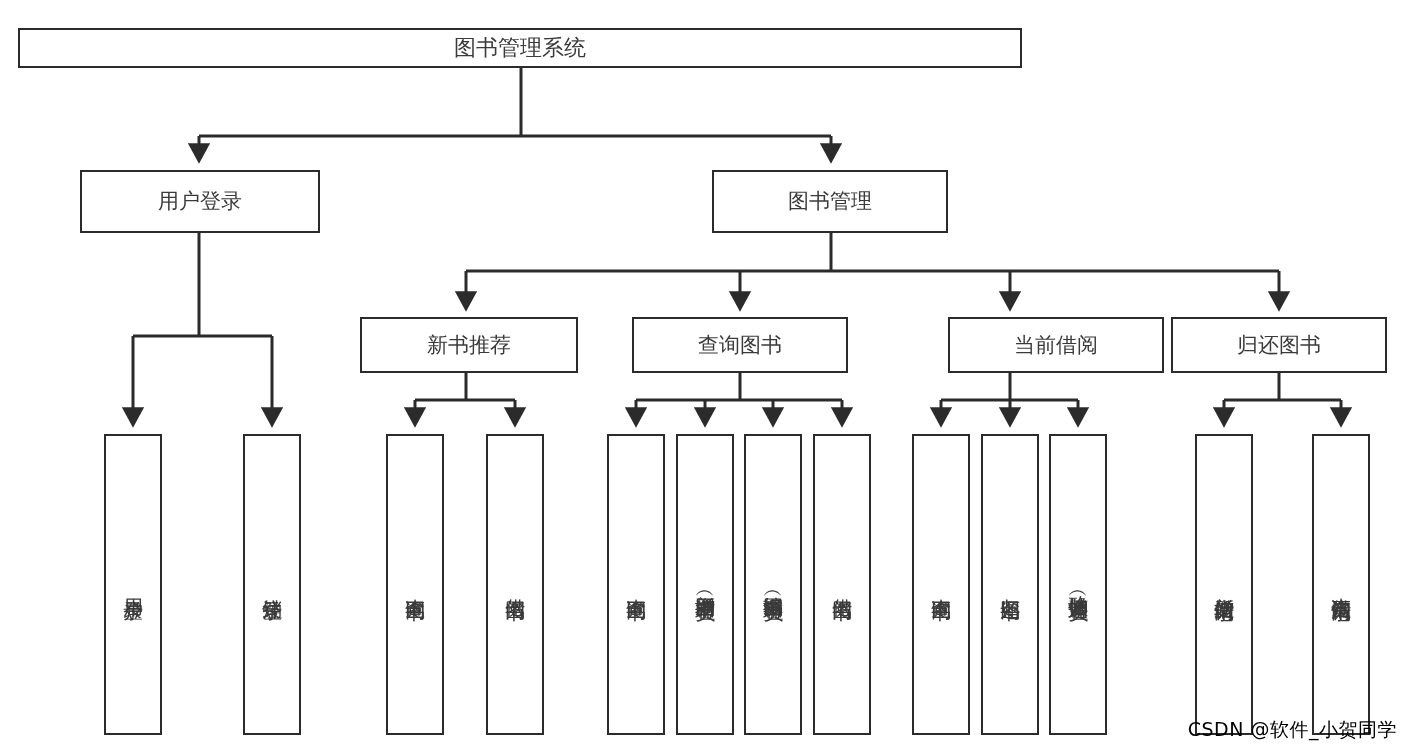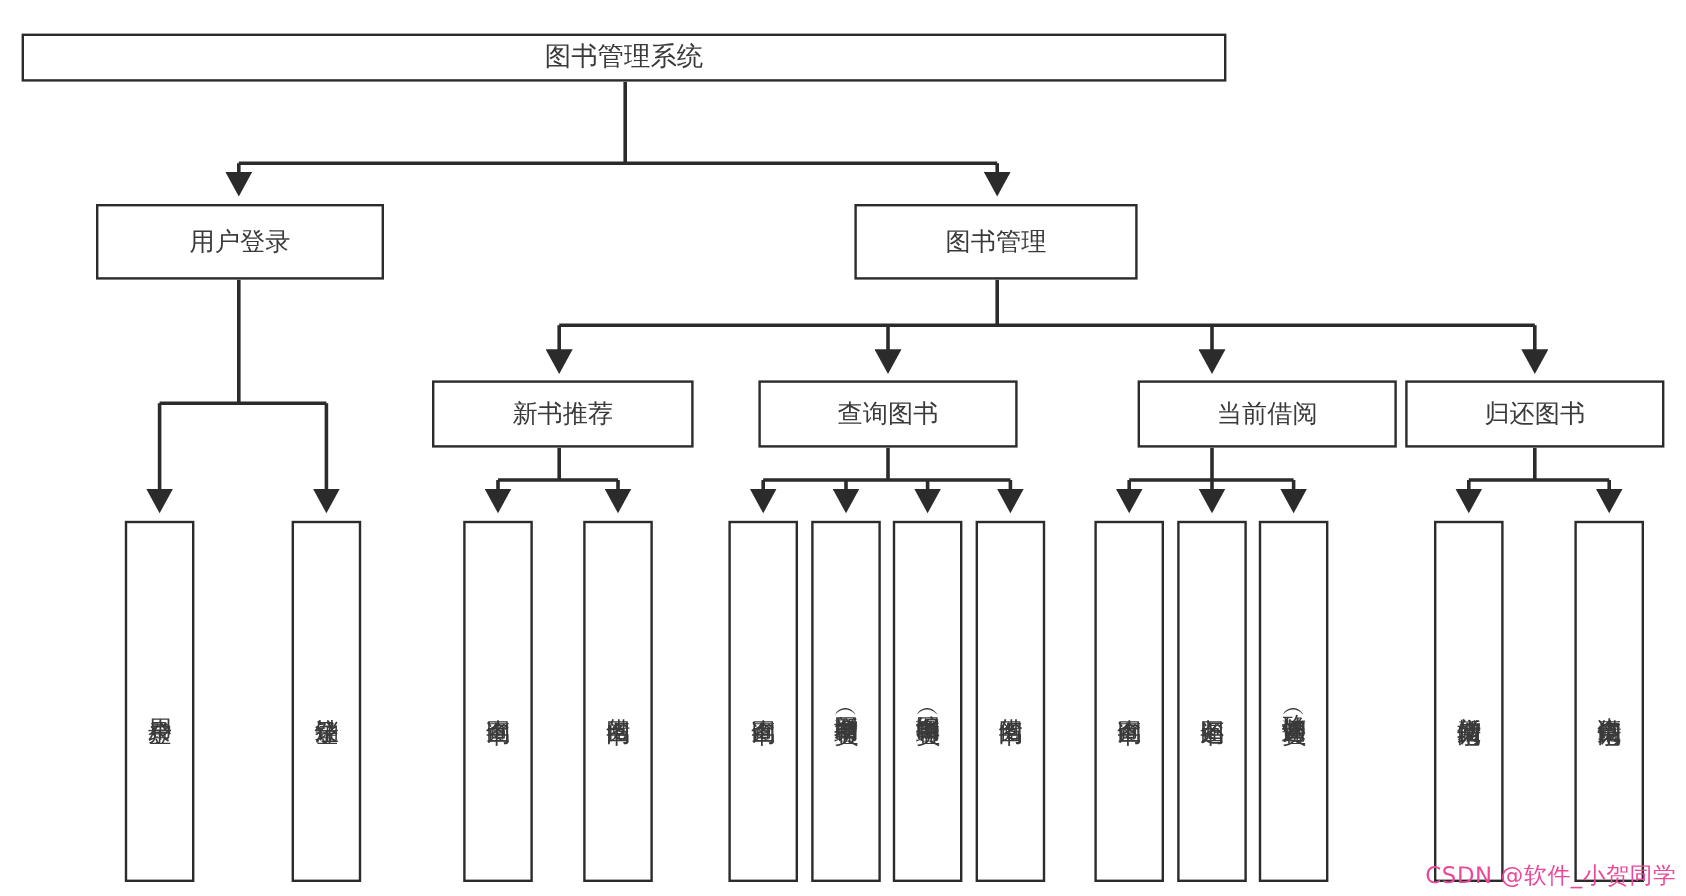--- a/index.html
+++ b/index.html
@@ -49,21 +49,21 @@
     width:1405px;
     height:747px;
     pointer-events:none;
   }
   
   .watermark{
     position:absolute;
     right:8px;
     bottom:4px;
     font-size:19px;
-    color:#ec4899;
+    color:#000000;
     letter-spacing:0.5px;
     white-space:nowrap;
   }
 </style>
 </head>
 <body>
 
 <div id="canvas">
 
   <svg id="wires" viewBox="0 0 1405 747" xmlns="http://www.w3.org/2000/svg">

